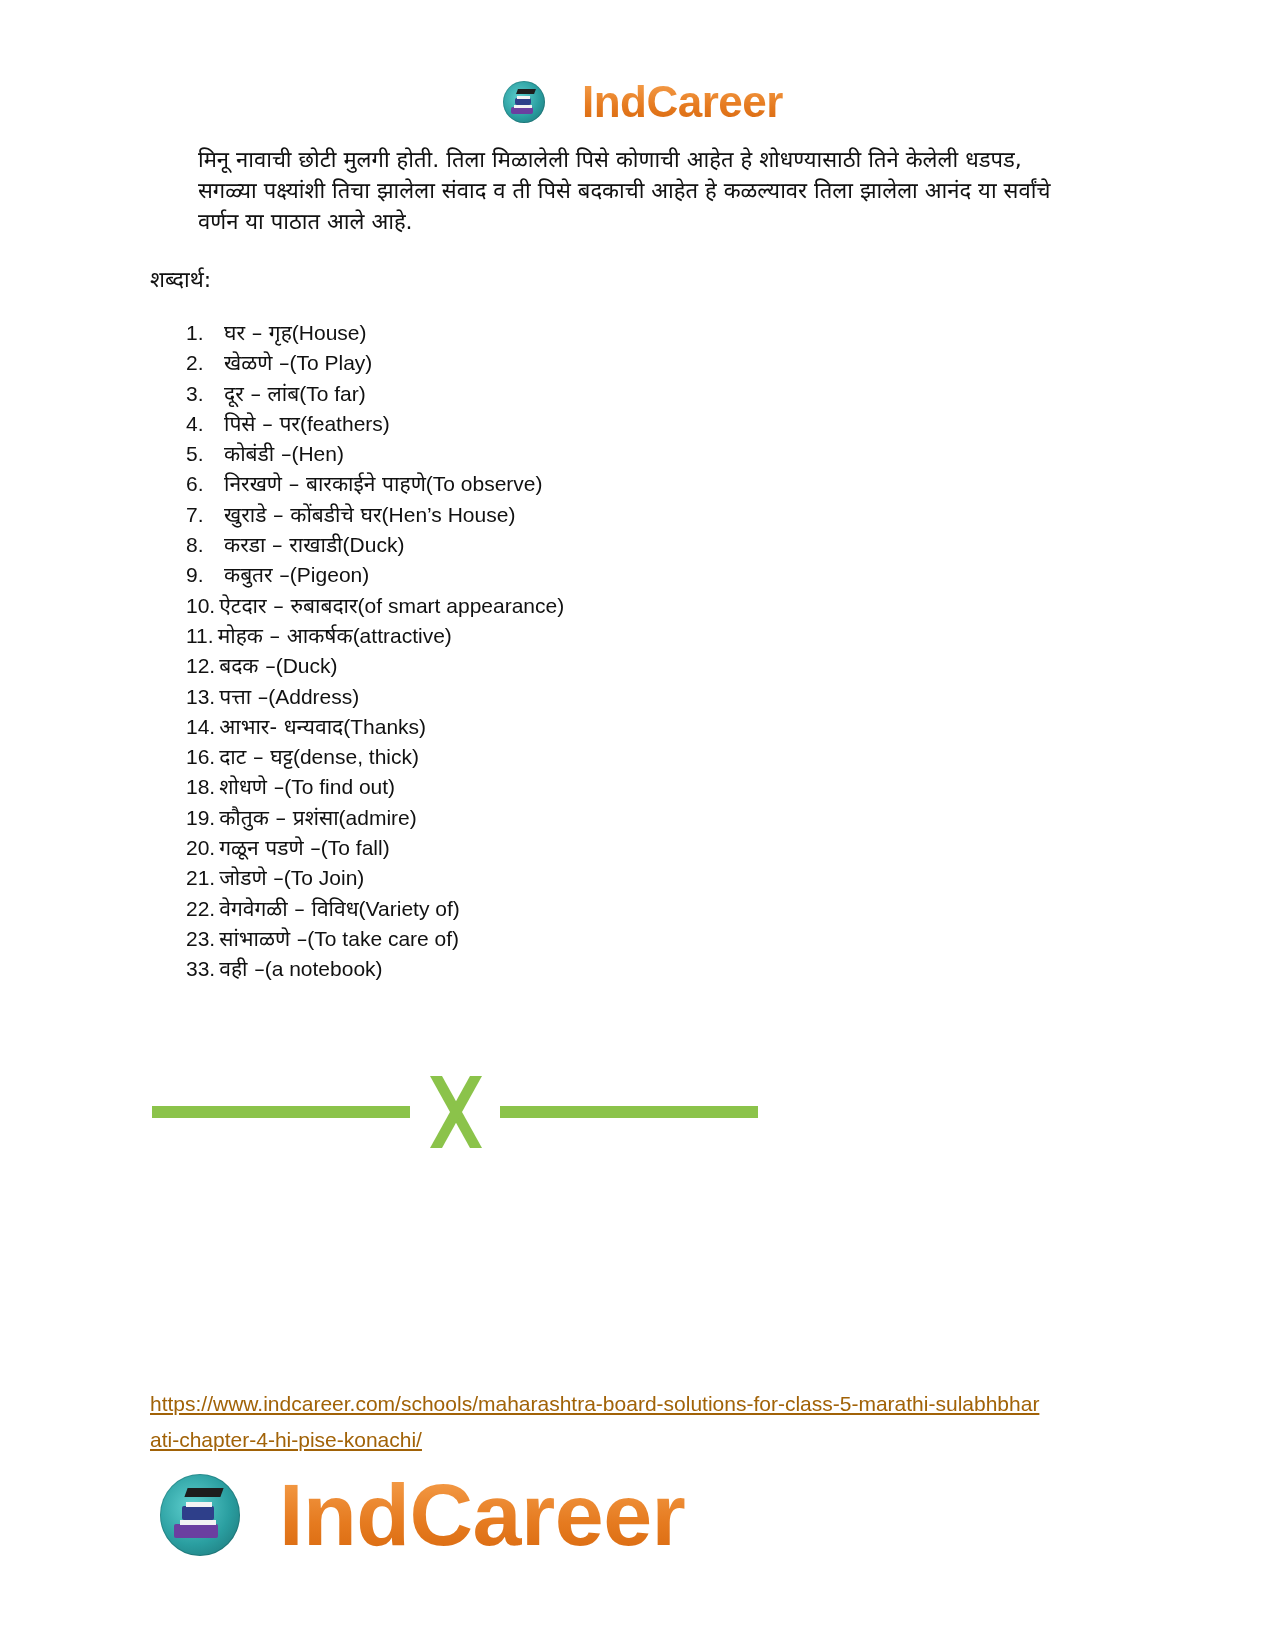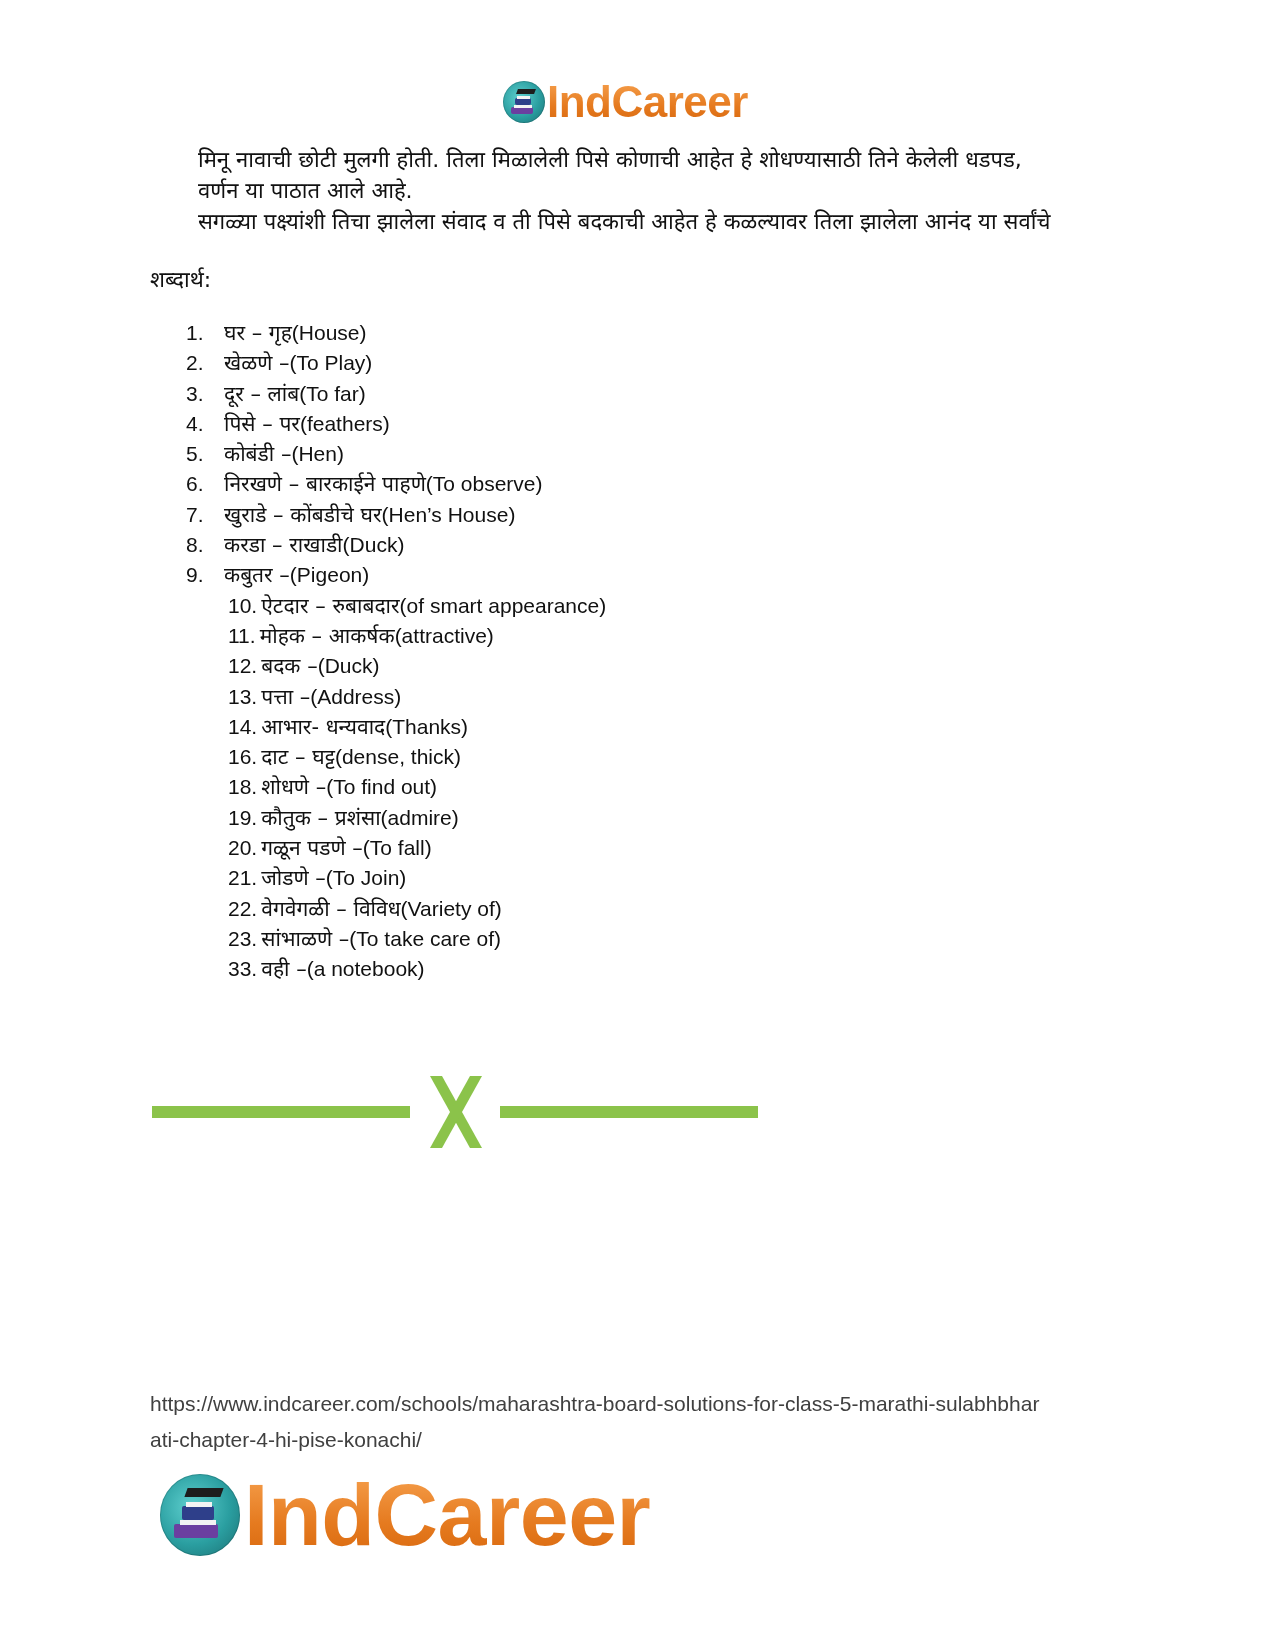--- a/index.html
+++ b/index.html
@@ -1,21 +1,21 @@
 <!DOCTYPE html>
 <html><head>
 <meta charset="utf-8">
 <style>
   html, body { margin: 0; padding: 0; background: #ffffff; }
   body { width: 1275px; height: 1651px; position: relative; overflow: hidden;
          font-family: "Liberation Sans", "DejaVu Sans", sans-serif; color: #111; }
   .abs { position: absolute; }
 
   
-  .logo { display: flex; align-items: center; }
+  .logo { display: flex; align-items: center; gap: 35px; }
   .logo .emblem { position: relative; border-radius: 50%;
     background: radial-gradient(circle at 40% 40%, #5fd0cf 0%, #2a9ea0 55%, #1b6f72 100%);
     box-shadow: inset 0 0 0 1px rgba(0,0,0,0.15); }
   .logo .book1 { position: absolute; background: #6b3fa0; border-radius: 2px; }
   .logo .book2 { position: absolute; background: #2e3f8a; border-radius: 2px; }
   .logo .pages { position: absolute; background: #f3f3f3; }
   .logo .cap { position: absolute; background: #1d1d1d; transform: skewX(-20deg); }
   .logo .word { font-family: "Liberation Sans", "DejaVu Sans", sans-serif; font-weight: bold;
     background: linear-gradient(180deg, #f6a04d 0%, #e57a1f 60%, #d9690f 100%);
     -webkit-background-clip: text; background-clip: text; color: transparent;
@@ -32,51 +32,51 @@
   .para { left: 150px; top: 144px; width: 960px; font-size: 22px; line-height: 31px;
     font-family: "DejaVu Sans", sans-serif; margin-left: 48px; }
   .para .line { display: block; white-space: nowrap; }
 
   .heading { left: 150px; top: 263px; font-size: 22px; font-family: "DejaVu Sans", sans-serif; }
 
   .list { left: 186px; top: 318px; margin: 0; padding: 0; list-style: none; }
   .list li { height: 30.3px; line-height: 30px; font-size: 21px; white-space: nowrap;
     font-family: "DejaVu Sans", sans-serif; display: flex; }
   .list .num { display: inline-block; width: 38px; font-family: "Liberation Sans", sans-serif; }
-  .list .num.wide { width: auto; margin-right: 4px; margin-left: 42px; }
+  .list .num.wide { width: auto; margin-right: 4px; }
   .list .en { font-family: "Liberation Sans", sans-serif; }
 
   .divider { left: 152px; top: 1072px; width: 610px; height: 80px; }
   .divider .bar { position: absolute; top: 34px; height: 12px; background: #8bc34a; }
   .divider .bar.left { left: 0; width: 258px; }
   .divider .bar.right { left: 348px; width: 258px; }
   .divider svg { position: absolute; left: 268px; top: 0; }
 
   .link { left: 150px; top: 1386px; width: 980px; font-size: 21px; line-height: 36px;
     color: #1f4e9c; font-family: "Liberation Sans", sans-serif; }
-  .link a { color: #404040; display: block; white-space: nowrap; }
+  .link a { color: #a16207; text-decoration: underline; display: block; white-space: nowrap; }
 </style>
 </head>
 <body>
 
 <div id="logo-top" class="abs logo">
   <div class="emblem">
     <div class="book1" style="left:8px;top:26px;width:22px;height:7px;"></div>
     <div class="pages" style="left:11px;top:24px;width:18px;height:3px;"></div>
     <div class="book2" style="left:12px;top:17px;width:16px;height:7px;"></div>
     <div class="pages" style="left:14px;top:15px;width:13px;height:3px;"></div>
     <div class="cap" style="left:14px;top:8px;width:18px;height:5px;"></div>
   </div>
   <span class="word">IndCareer</span>
 </div>
 
 <div class="abs para">
   <span class="line">मिनू नावाची छोटी मुलगी होती. तिला मिळालेली पिसे कोणाची आहेत हे शोधण्यासाठी तिने केलेली धडपड,</span>
+  <span class="line">सगळ्या पक्ष्यांशी तिचा झालेला संवाद व ती पिसे बदकाची आहेत हे कळल्यावर तिला झालेला आनंद या सर्वांचे</span>
   <span class="line">वर्णन या पाठात आले आहे.</span>
-  <span class="line">सगळ्या पक्ष्यांशी तिचा झालेला संवाद व ती पिसे बदकाची आहेत हे कळल्यावर तिला झालेला आनंद या सर्वांचे</span>
 </div>
 
 <div class="abs heading">शब्दार्थ:</div>
 
 <ol class="abs list">
   <li>
       <span class="num">1.</span>
       <span>घर – गृह </span>
       <span class="en">(House)</span>
     </li>

